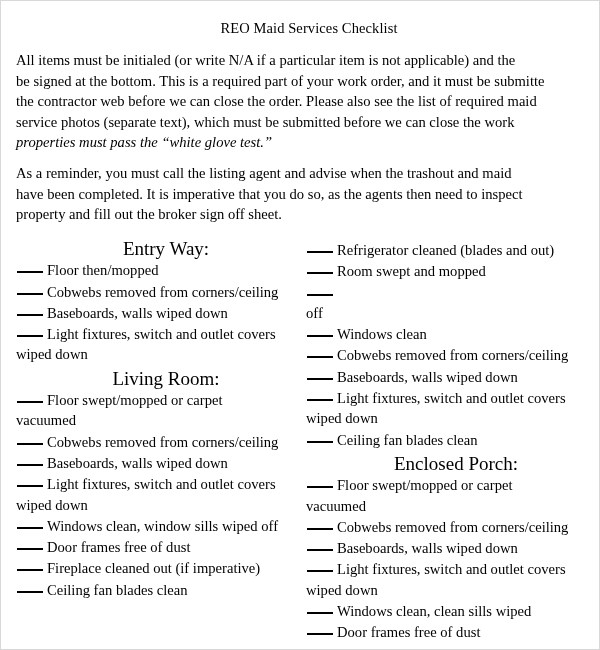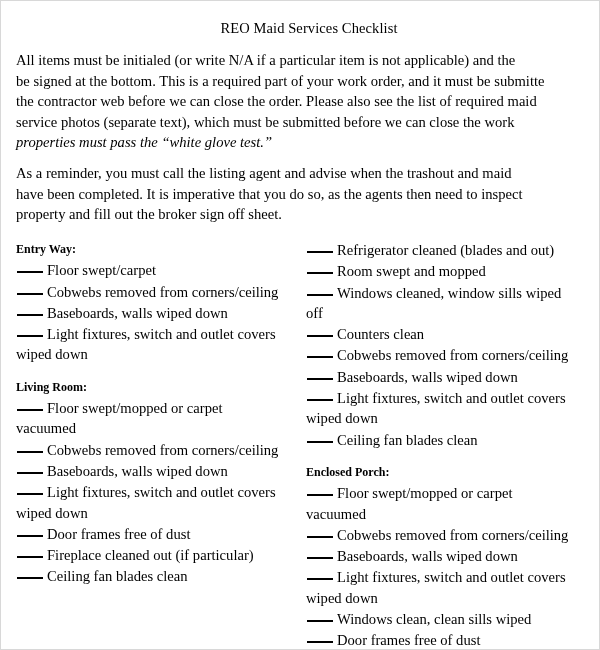--- a/index.html
+++ b/index.html
@@ -50,26 +50,27 @@
   .column {
     position: absolute;
     top: 238px;
     font-size: 14.6px;
     line-height: 20.3px;
   }
   #col-left  { left: 15px;  width: 300px; }
   #col-right { left: 305px; width: 300px; }
 
   .section { margin-bottom: 0; }
-  .section + .section { margin-top: 12px; }
+  .section + .section { margin-top: 4px; }
 
   .section-heading {
-    font-weight: bold;
+    font-weight: normal;
     white-space: nowrap;
-    font-size: 12px;
+    font-size: 19px;
+    text-align: center;
   }
   .check-list {
     list-style: none;
     margin: 0;
     padding: 0;
   }
   .check-item {
     position: relative;
     padding-left: 0;
     white-space: nowrap;
@@ -112,51 +113,52 @@
   <div id="para-2" class="para">
       <span class="ln">As a reminder, you must call the listing agent and advise when the trashout and maid</span>
       <span class="ln">have been completed.  It is imperative that you do so, as the agents then need to inspect</span>
       <span class="ln">property and fill out the broker sign off sheet.</span>
     </div>
 
   <div id="col-left" class="column">
       <div class="section">
         <div class="section-heading">Entry Way:</div>
         <ul class="check-list">
-          <li class="check-item"><span class="blank"></span><span>Floor swept/carpet</span></li>
+          <li class="check-item"><span class="blank"></span><span>Floor then/mopped</span></li>
           <li class="check-item"><span class="blank"></span><span>Cobwebs removed from corners/ceiling</span></li>
           <li class="check-item"><span class="blank"></span><span>Baseboards, walls wiped down</span></li>
           <li class="check-item"><span class="blank"></span><span>Light fixtures, switch and outlet covers</span></li>
           <li class="check-item wrap-line">wiped down</li>
         </ul>
       </div>
       <div class="section">
         <div class="section-heading">Living Room:</div>
         <ul class="check-list">
           <li class="check-item"><span class="blank"></span><span>Floor swept/mopped or carpet</span></li>
           <li class="check-item wrap-line">vacuumed</li>
           <li class="check-item"><span class="blank"></span><span>Cobwebs removed from corners/ceiling</span></li>
           <li class="check-item"><span class="blank"></span><span>Baseboards, walls wiped down</span></li>
           <li class="check-item"><span class="blank"></span><span>Light fixtures, switch and outlet covers</span></li>
           <li class="check-item wrap-line">wiped down</li>
+          <li class="check-item"><span class="blank"></span><span>Windows clean, window sills wiped off</span></li>
           <li class="check-item"><span class="blank"></span><span>Door frames free of dust</span></li>
-          <li class="check-item"><span class="blank"></span><span>Fireplace cleaned out (if particular)</span></li>
+          <li class="check-item"><span class="blank"></span><span>Fireplace cleaned out (if imperative)</span></li>
           <li class="check-item"><span class="blank"></span><span>Ceiling fan blades clean</span></li>
         </ul>
       </div>
     </div>
 
   <div id="col-right" class="column">
       <div class="section">
         <ul class="check-list">
           <li class="check-item"><span class="blank"></span><span>Refrigerator cleaned (blades and out)</span></li>
           <li class="check-item"><span class="blank"></span><span>Room swept and mopped</span></li>
-          <li class="check-item"><span class="blank"></span><span>Windows cleaned, window sills wiped</span></li>
+          <li class="check-item"><span class="blank"></span></li>
           <li class="check-item wrap-line">off</li>
-          <li class="check-item"><span class="blank"></span><span>Counters clean</span></li>
+          <li class="check-item"><span class="blank"></span><span>Windows clean</span></li>
           <li class="check-item"><span class="blank"></span><span>Cobwebs removed from corners/ceiling</span></li>
           <li class="check-item"><span class="blank"></span><span>Baseboards, walls wiped down</span></li>
           <li class="check-item"><span class="blank"></span><span>Light fixtures, switch and outlet covers</span></li>
           <li class="check-item wrap-line">wiped down</li>
           <li class="check-item"><span class="blank"></span><span>Ceiling fan blades clean</span></li>
         </ul>
       </div>
       <div class="section">
         <div class="section-heading">Enclosed Porch:</div>
         <ul class="check-list">

